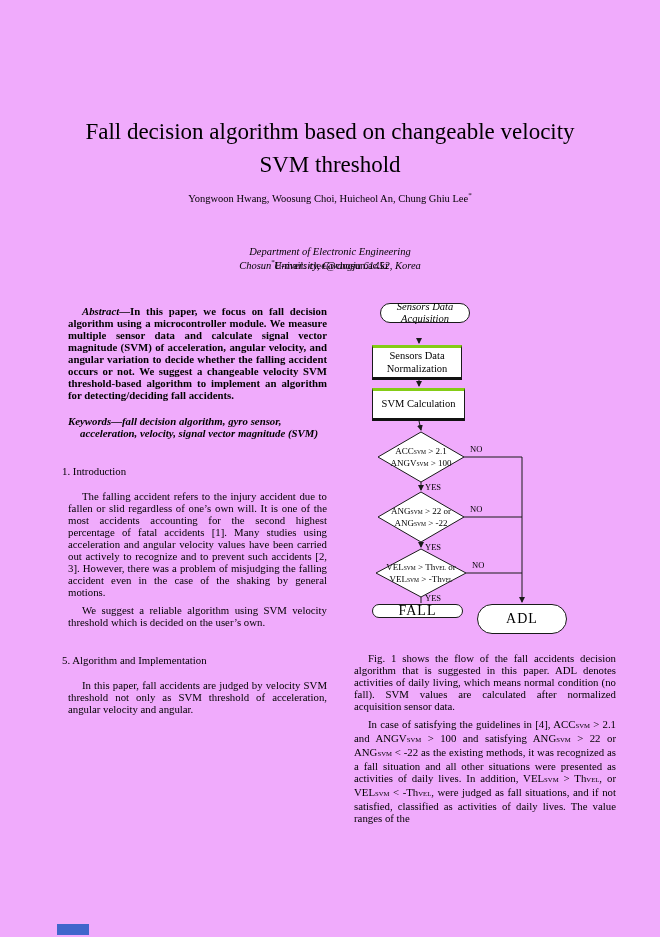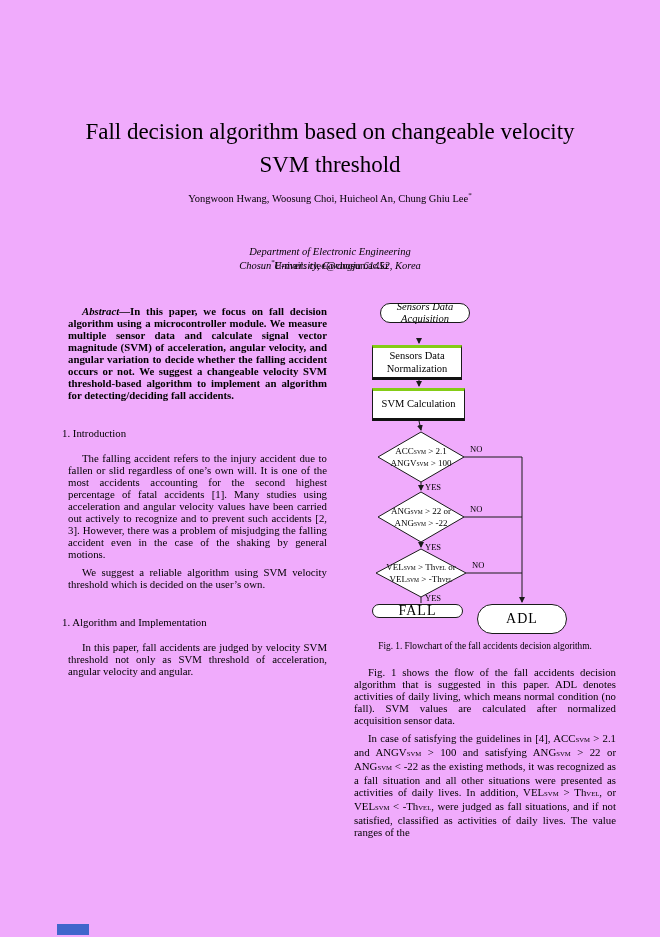--- a/index.html
+++ b/index.html
@@ -71,26 +71,27 @@
 
   <div class="affil">
     <div>Department of Electronic Engineering</div>
     <div>Chosun University, Gwangju 61452, Korea</div>
   </div>
 
   <div class="email"><span class="sup">*</span><span>E-mail: clee@chosun.ac.kr</span></div>
 
   <div class="col left">
     <p class="abstract"><span class="it">Abstract</span><span>—In this paper, we focus on fall decision algorithm using a microcontroller module. We measure multiple sensor data and calculate signal vector magnitude (SVM) of acceleration, angular velocity, and angular variation to decide whether the falling accident occurs or not. We suggest a changeable velocity SVM threshold-based algorithm to implement an algorithm for detecting/deciding fall accidents.</span></p>
+    <p class="keywords">Keywords—fall decision algorithm, gyro sensor, acceleration, velocity, signal vector magnitude (SVM)</p>
 
     <h3 class="sec-heading">1. Introduction</h3>
     <p>The falling accident refers to the injury accident due to fallen or slid regardless of one’s own will. It is one of the most accidents accounting for the second highest percentage of fatal accidents [1]. Many studies using acceleration and angular velocity values have been carried out actively to recognize and to prevent such accidents [2, 3]. However, there was a problem of misjudging the falling accident even in the case of the shaking by general motions.</p>
     <p>We suggest a reliable algorithm using SVM velocity threshold which is decided on the user’s own.</p>
 
-    <h3 class="sec-heading">1. Algorithm and Implementation</h3>
+    <h3 class="sec-heading">5. Algorithm and Implementation</h3>
     <p>In this paper, fall accidents are judged by velocity SVM threshold not only as SVM threshold of acceleration, angular velocity and angular.</p>
   </div>
 
   <div class="col right">
 
     <div class="flowchart">
       <svg width="274" height="340" viewBox="0 0 274 340">
         <defs>
           <marker id="arr" markerWidth="7" markerHeight="7" refX="5" refY="3" orient="auto">
             <path d="M0,0 L6,3 L0,6 z" fill="#1a1a1a"></path>
@@ -135,20 +136,19 @@
       <div class="fc-label" style="left:122px;top:207px;">NO</div>
       <div class="fc-label" style="left:124px;top:263px;">NO</div>
       <div class="fc-label" style="left:77px;top:185px;">YES</div>
       <div class="fc-label" style="left:77px;top:245px;">YES</div>
       <div class="fc-label" style="left:77px;top:296px;">YES</div>
 
       <div class="fc-node fc-term" style="left:24px;top:306px;width:91px;height:14px;">FALL</div>
       <div class="fc-node fc-term" style="left:129px;top:306px;width:90px;height:30px;">ADL</div>
     </div>
 
-    <div class="caption">Fig. 1. Flowchart of the fall accidents decision algorithm.</div>
 
     <p class="rp1">Fig. 1 shows the flow of the fall accidents decision algorithm that is suggested in this paper. ADL denotes activities of daily living, which means normal condition (no fall). SVM values are calculated after normalized acquisition sensor data.</p>
     <p><span>In case of satisfying the guidelines in [4], ACC</span><span class="sub">SVM</span><span> &gt; 2.1 and ANGV</span><span class="sub">SVM</span><span> &gt; 100 and satisfying ANG</span><span class="sub">SVM</span><span> &gt; 22 or ANG</span><span class="sub">SVM</span><span> &lt; -22 as the existing methods, it was recognized as a fall situation and all other situations were presented as activities of daily lives. In addition, VEL</span><span class="sub">SVM</span><span> &gt; Th</span><span class="sub">VEL</span><span>, or VEL</span><span class="sub">SVM</span><span> &lt; -Th</span><span class="sub">VEL</span><span>, were judged as fall situations, and if not satisfied, classified as activities of daily lives. The value ranges of the</span></p>
   </div>
 
   <div class="artifact"></div>
 </div>
 
 </body></html>

